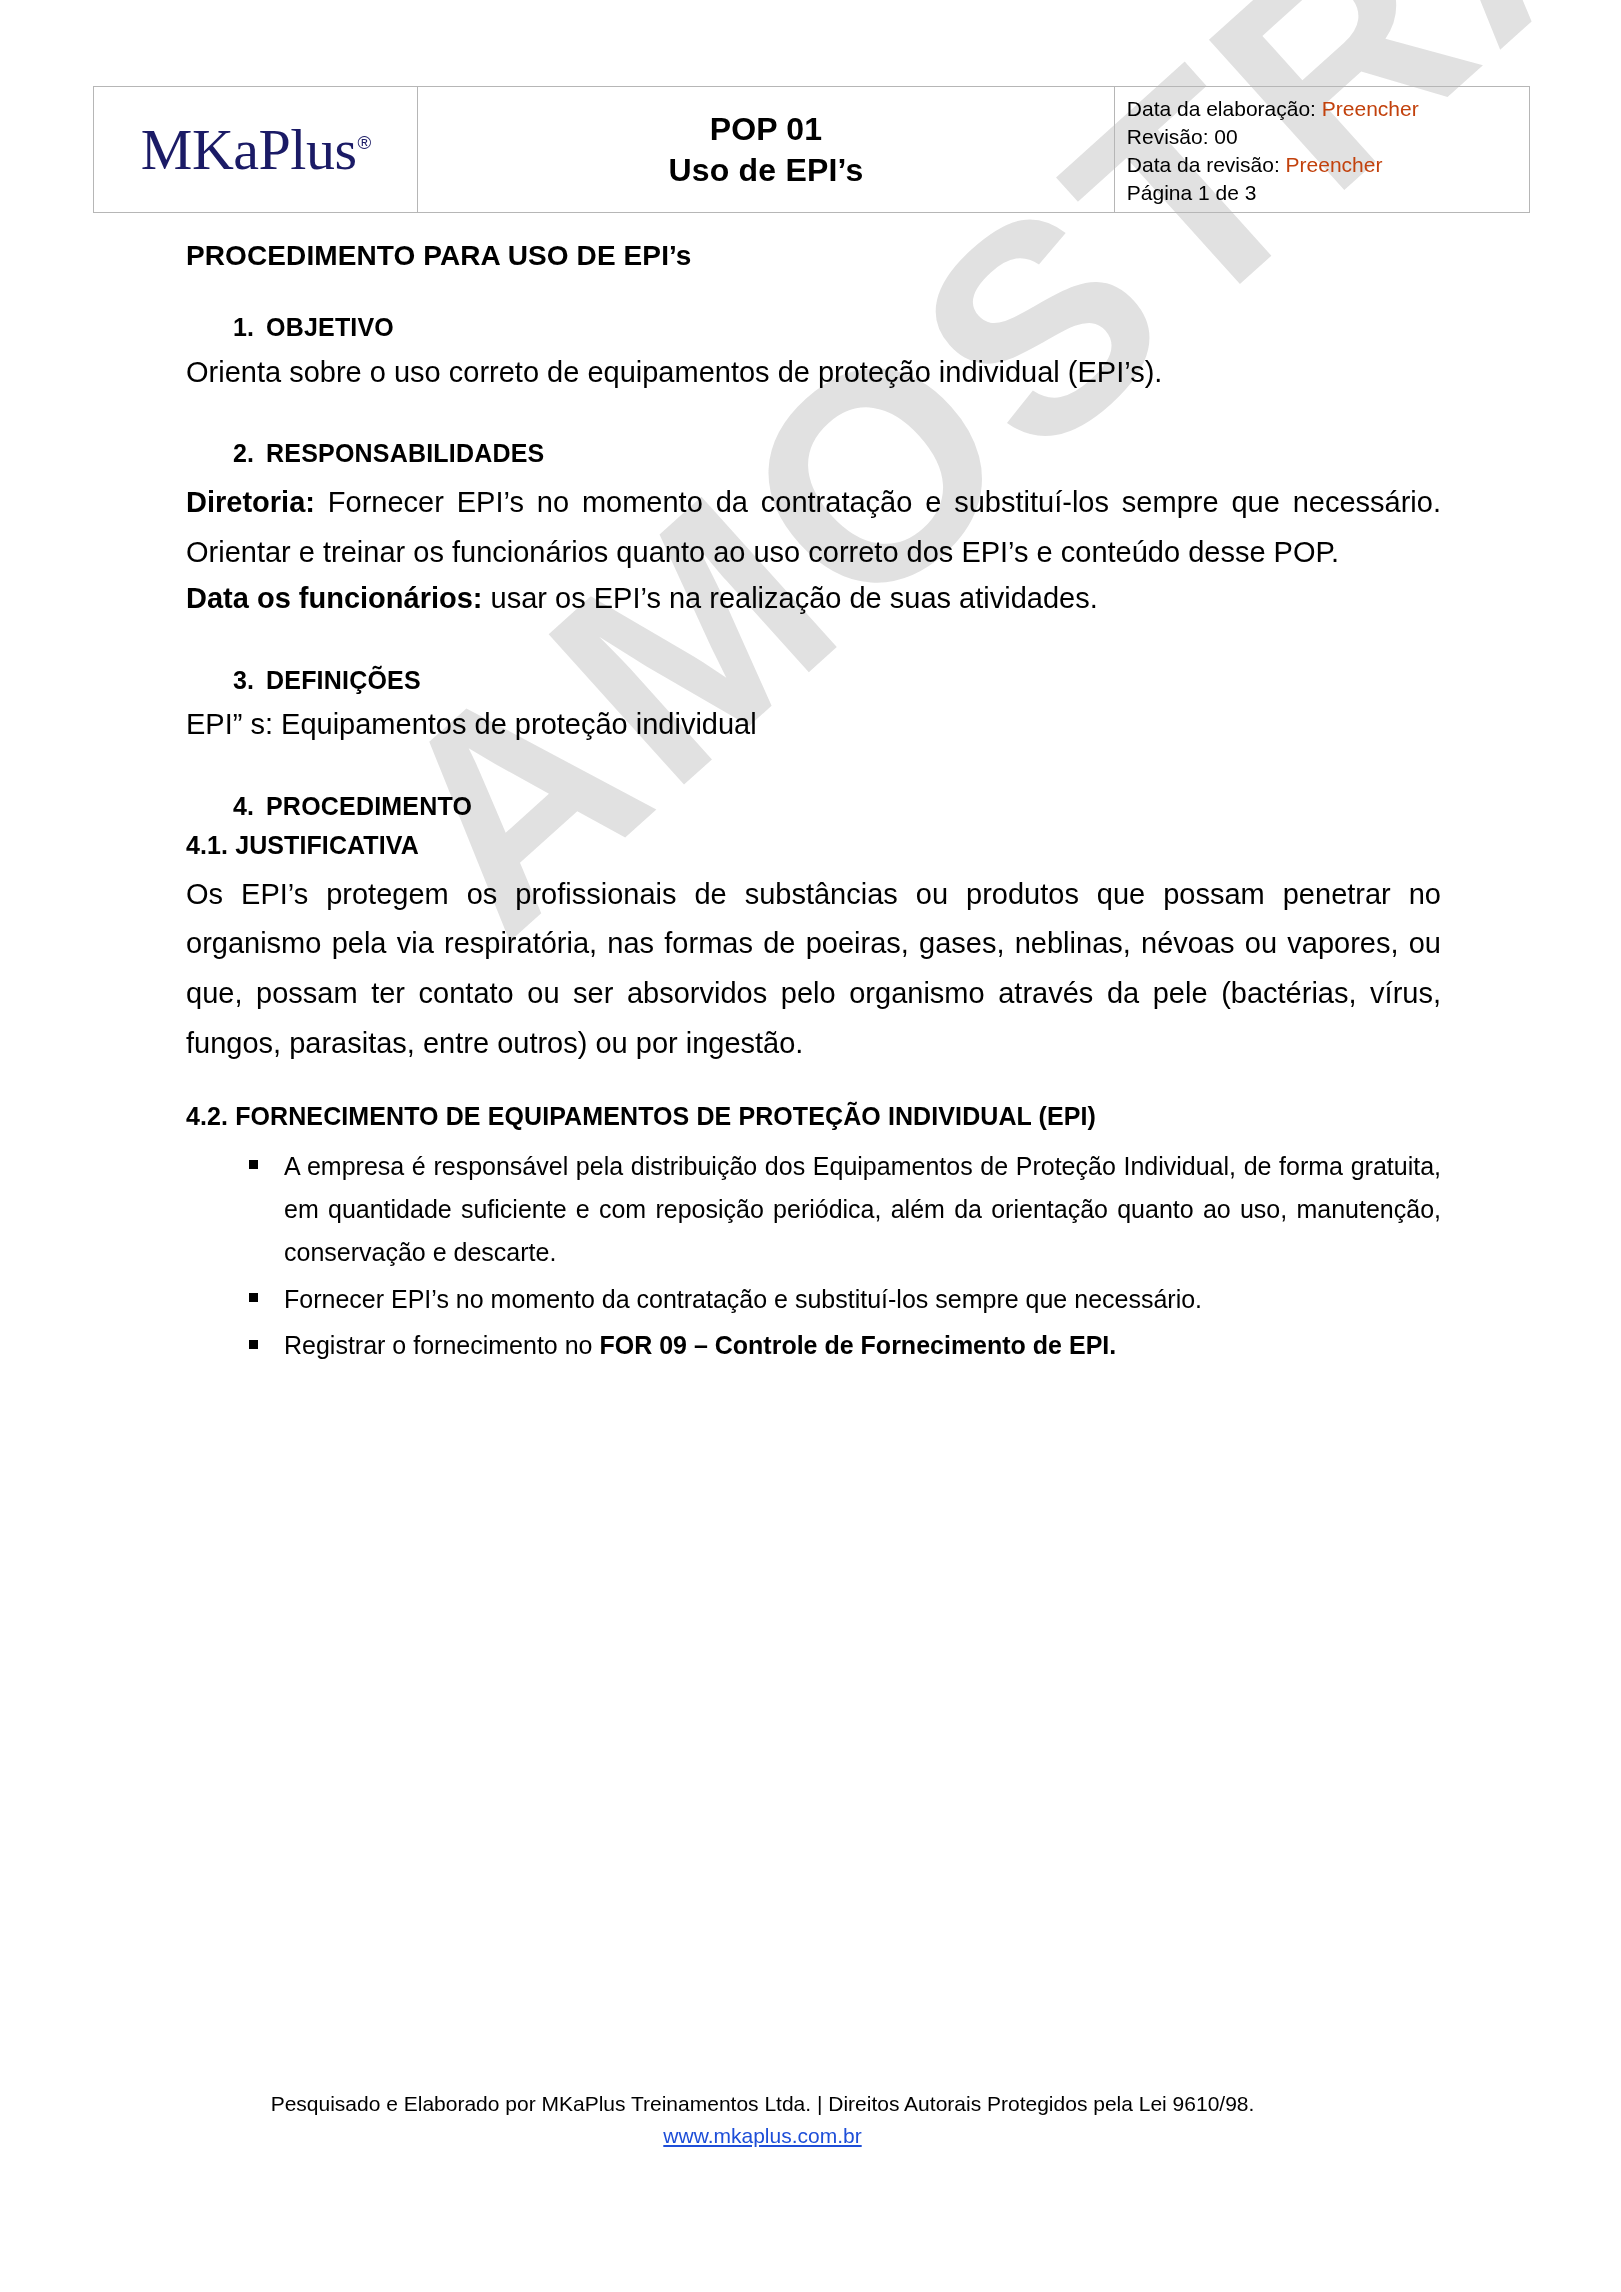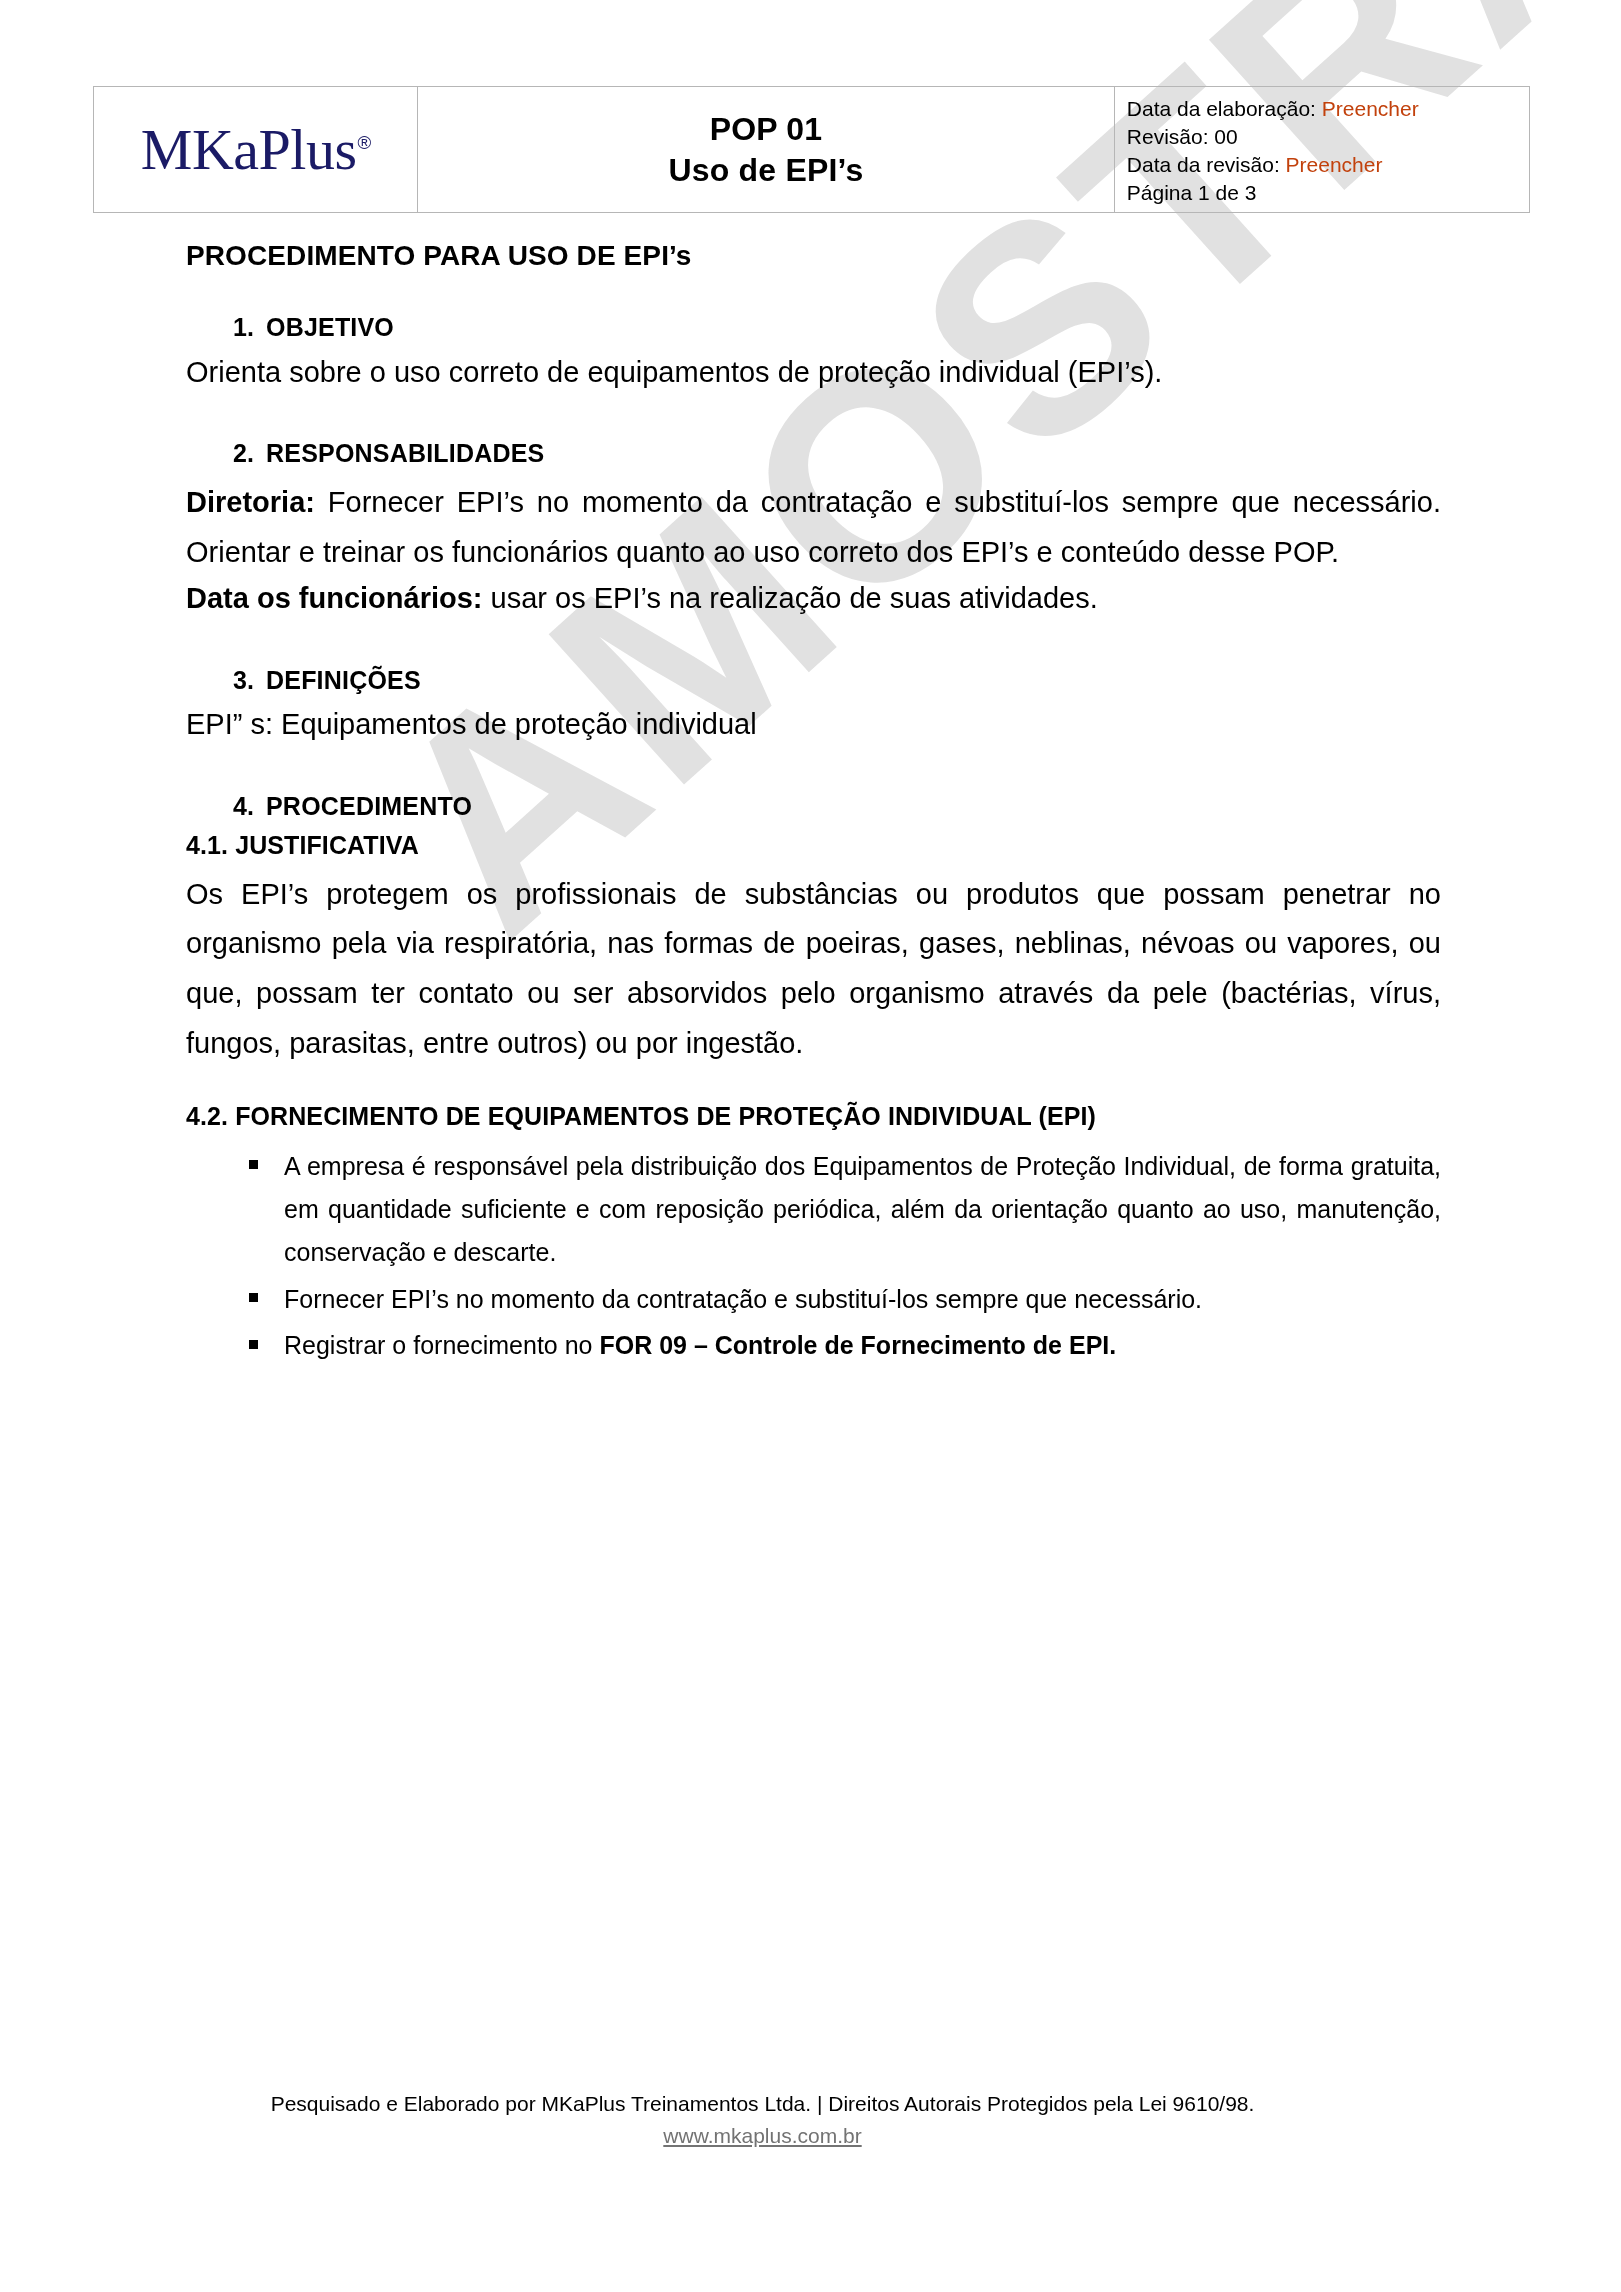--- a/index.html
+++ b/index.html
@@ -194,21 +194,21 @@
     position: absolute;
     left: 0;
     top: 2088px;
     width: 1525px;
     text-align: center;
     font-size: 21px;
     line-height: 1.5;
     color: #000;
   }
   .footer .link {
-    color: #737373;
+    color: #1d4ed8;
     text-decoration: underline;
     cursor: pointer;
   }
 </style>
 </head>
 <body>
 
 <div class="page">
 
   <div class="watermark">

